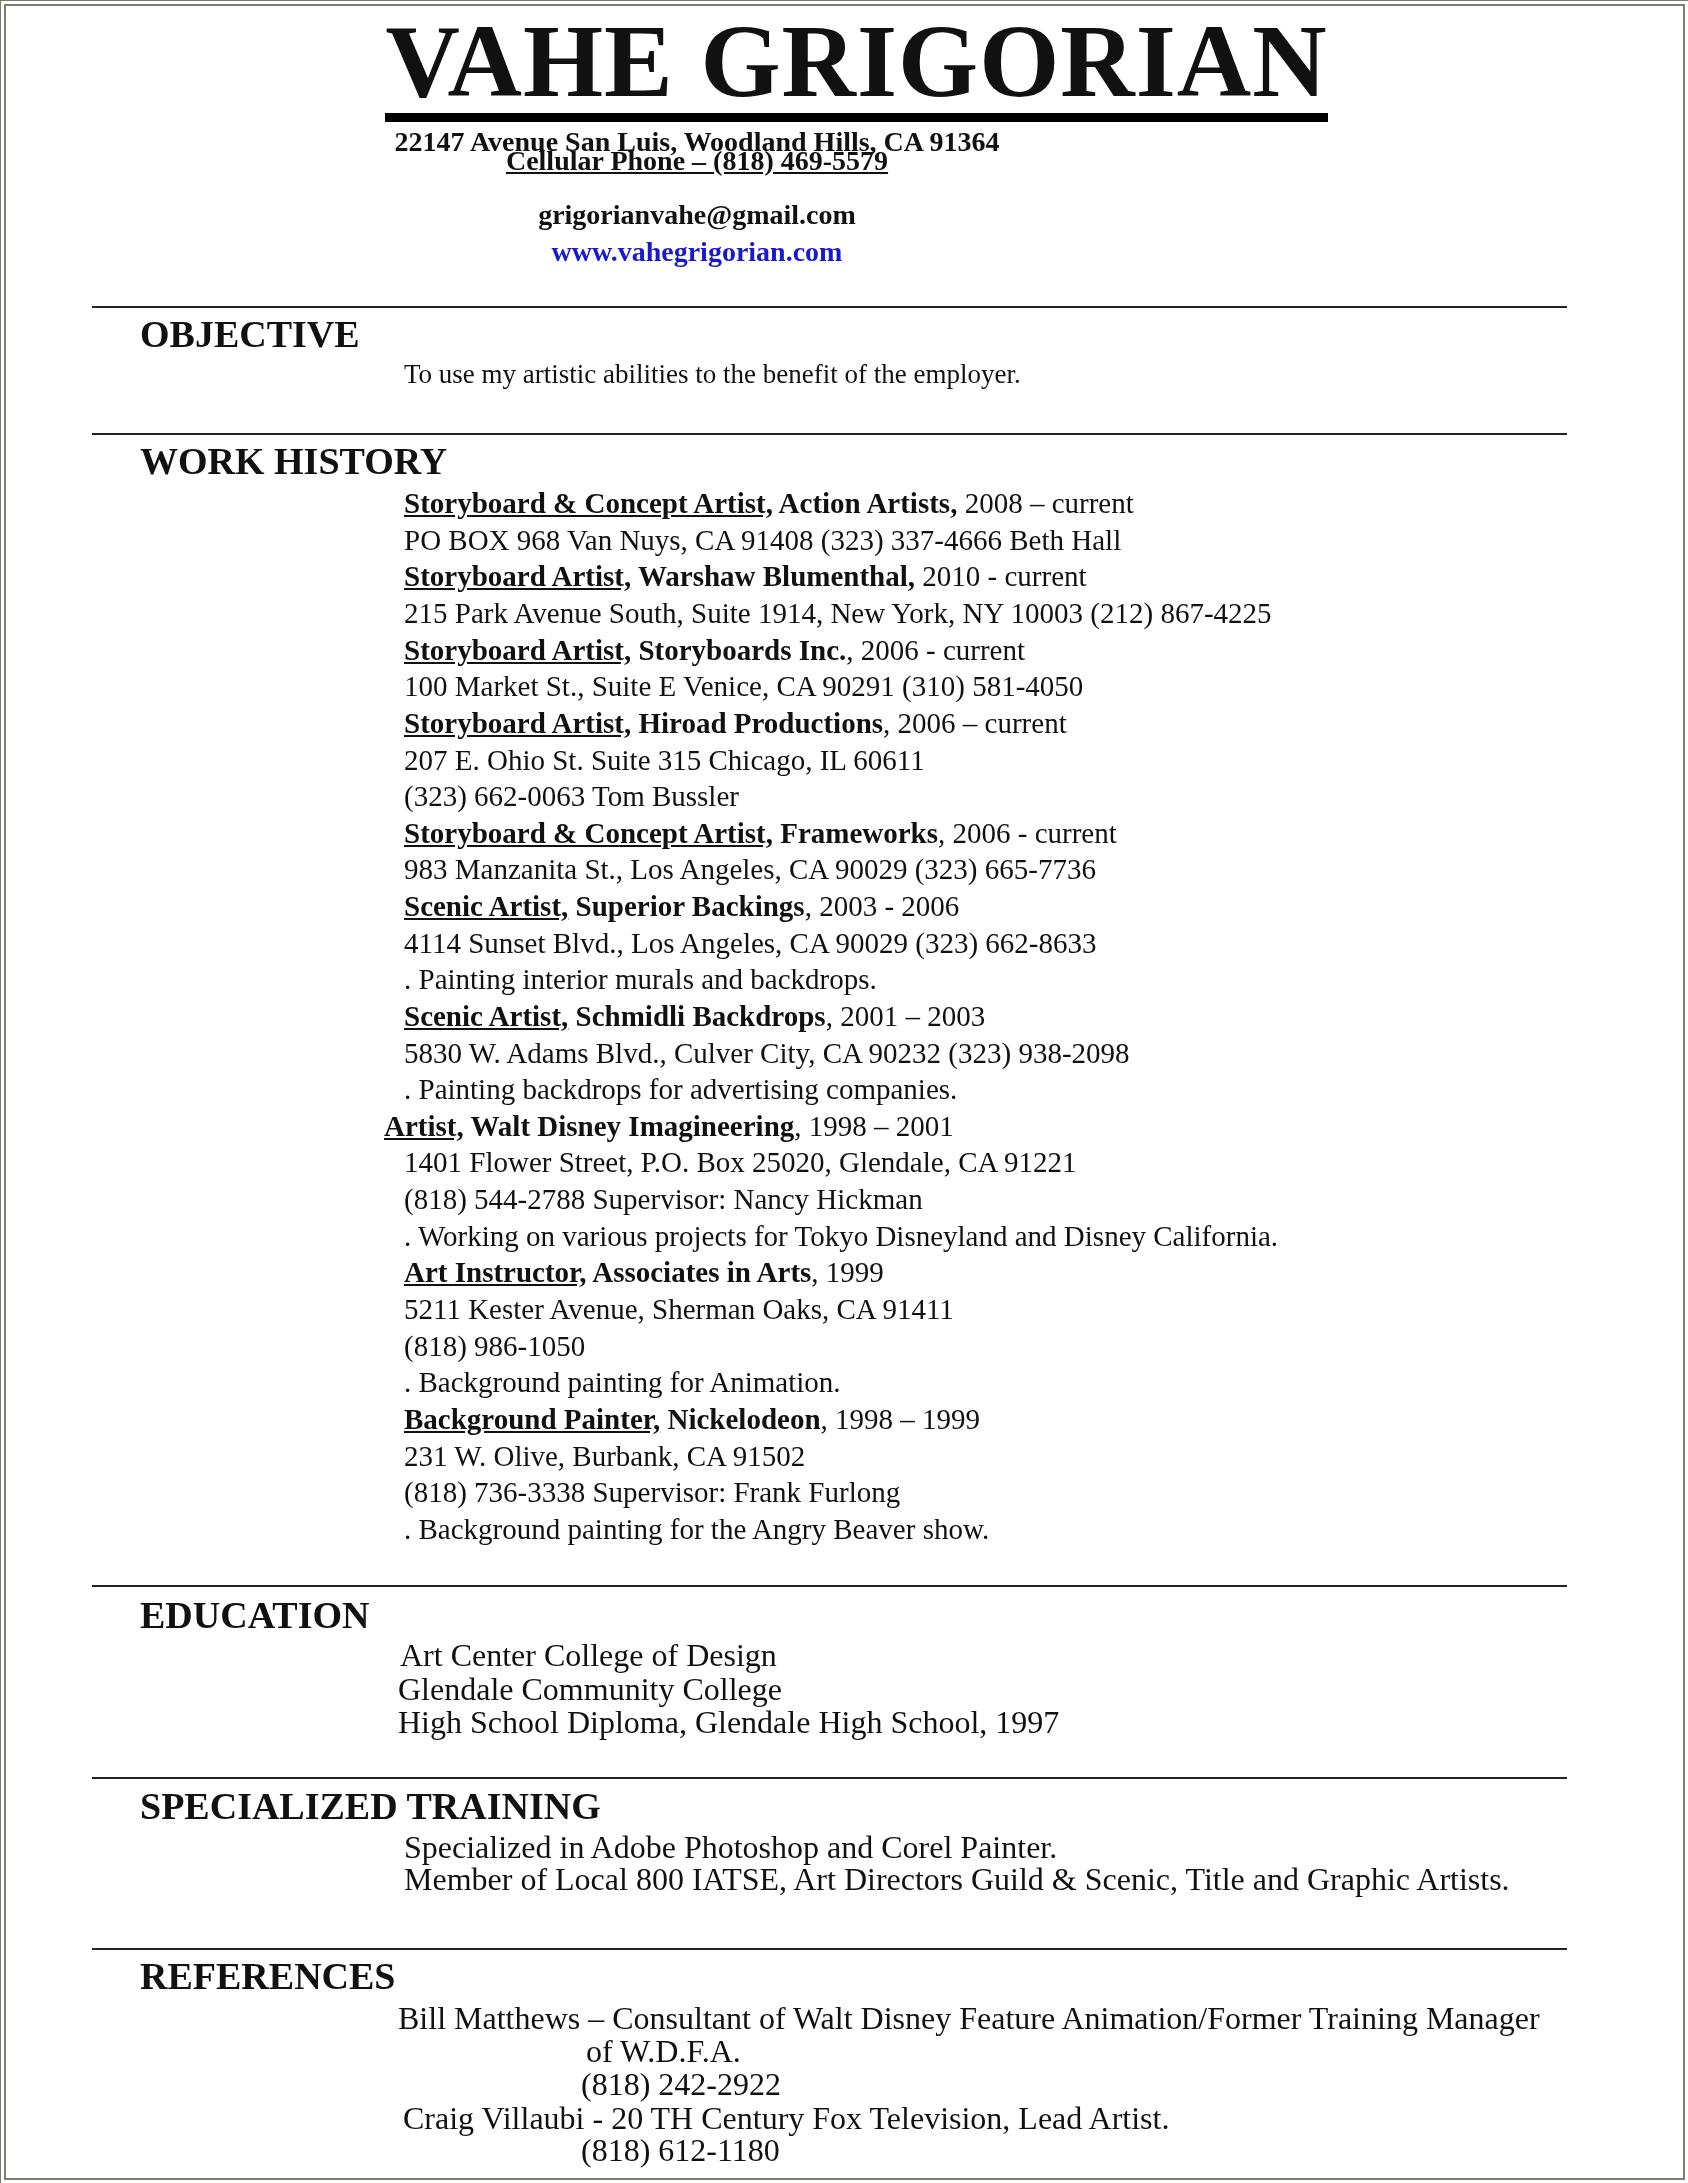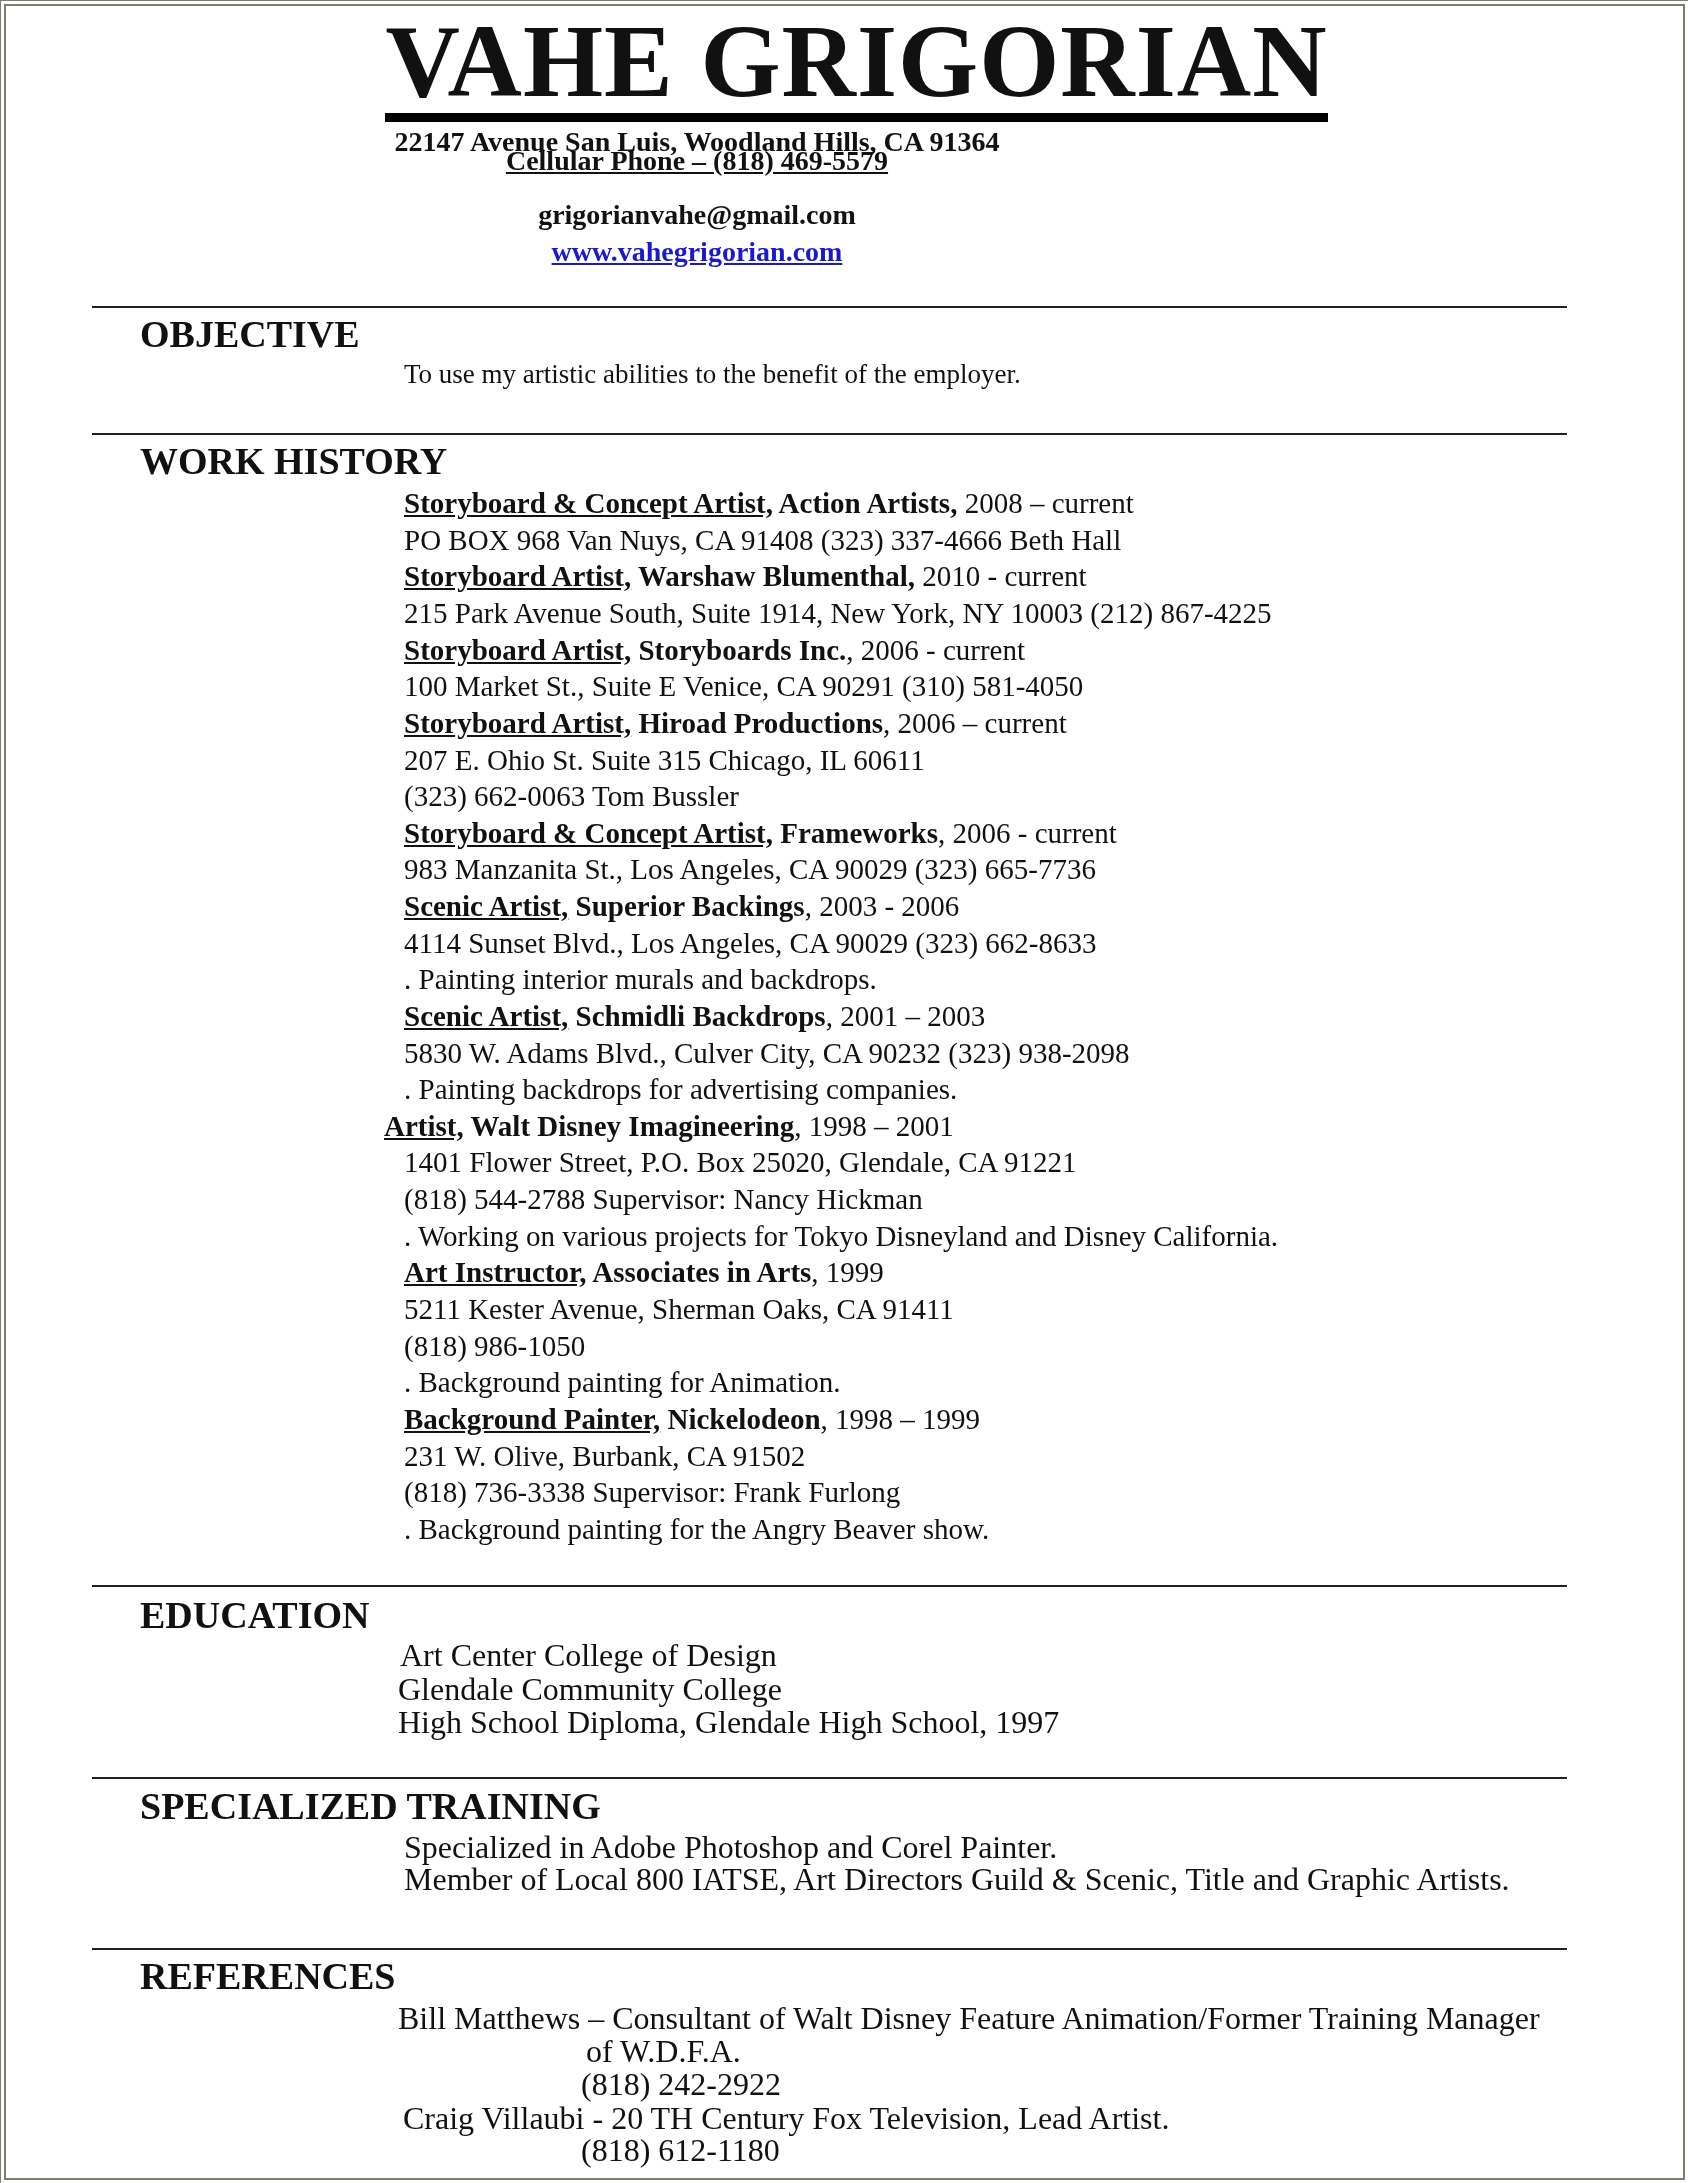--- a/index.html
+++ b/index.html
@@ -5,21 +5,21 @@
   html, body { margin:0; padding:0; }
   body { width:1689px; height:2184px; background:#ffffff; position:relative; overflow:hidden;
          font-family:"Liberation Serif","DejaVu Serif",serif; color:#111; }
   .frame-outer { position:absolute; left:0; top:0; width:1687px; height:2182px; border:1px solid #7b7e6c; }
   .frame-inner { position:absolute; left:4px; top:4px; width:1677px; height:2172px; border:2px solid #7b7e6c; }
   .abs { position:absolute; white-space:nowrap; }
   .name { left:0; width:1689px; top:10px; text-align:center;padding-left:12px; }
   .name span { font-weight:bold; font-size:103px; letter-spacing:1px; line-height:103px;
                display:inline-block; transform:scaleX(1.0); border-bottom:9px solid #000; padding-bottom:0px; }
   .contact { left:0; width:1394px; text-align:center; font-weight:bold; font-size:28px; line-height:34px; }
-  .contact a { color:#1a1acc; text-decoration:underline; }
+  .contact a { color:#1a1acc; }
   .rule { position:absolute; left:92px; width:1475px; height:0; border-top:2px solid #222; }
   .heading { left:92px; font-weight:bold; font-size:38px; line-height:44px;margin-left:48px; }
   .body-line { font-size:29px; line-height:36px; }
   .small-line { font-size:32px; line-height:32px; }
   .role { font-weight:bold; text-decoration:underline; }
   .company { font-weight:bold; }
 </style>
 </head>
 <body>
 

